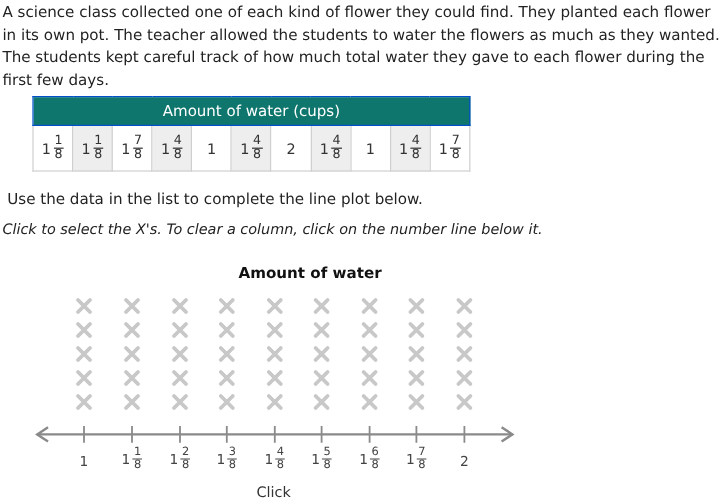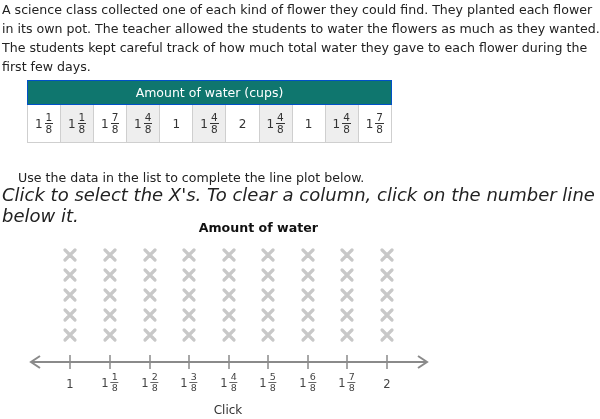--- a/index.html
+++ b/index.html
@@ -22,24 +22,24 @@
   }
   .data-table td {
     height: 37px; padding: 0; text-align: center; border: 1px solid #cfcfcf;
     font-size: 12px; color: #333; background: #fff;
   }
   .data-table td.alt { background: #eeeeee; }
   .mixed { display: inline-flex; align-items: center; gap: 2px; }
   .frac { display: inline-flex; flex-direction: column; align-items: center; font-size: 10.5px; line-height: 11px; }
   .frac .num { border-bottom: 1px solid #333; padding: 0 1px; }
   .instr {
-    position: absolute; left: 2px; top: 154px; font-size: 12.6px; margin: 16px;
+    position: absolute; left: 2px; top: 154px; font-size: 12.6px; margin: 4px;
   }
   .hint {
-    position: absolute; left: 2px; top: 184px; font-size: 18px; font-style: italic; margin: 0;
+    position: absolute; left: 2px; top: 184px; font-size: 12px; font-style: italic; margin: 0;
   }
   .chart-title {
     position: absolute; left: 130px; width: 188px; top: 220px; text-align: right;
     font-weight: bold; font-size: 12.6px; color: #111;
   }
   .xmark {
     position: absolute; width: 16px; height: 16px; margin-left: -8px; margin-top: -8px;
     cursor: pointer;
   }
   .axis-svg { position: absolute; left: 0; top: 0; }

